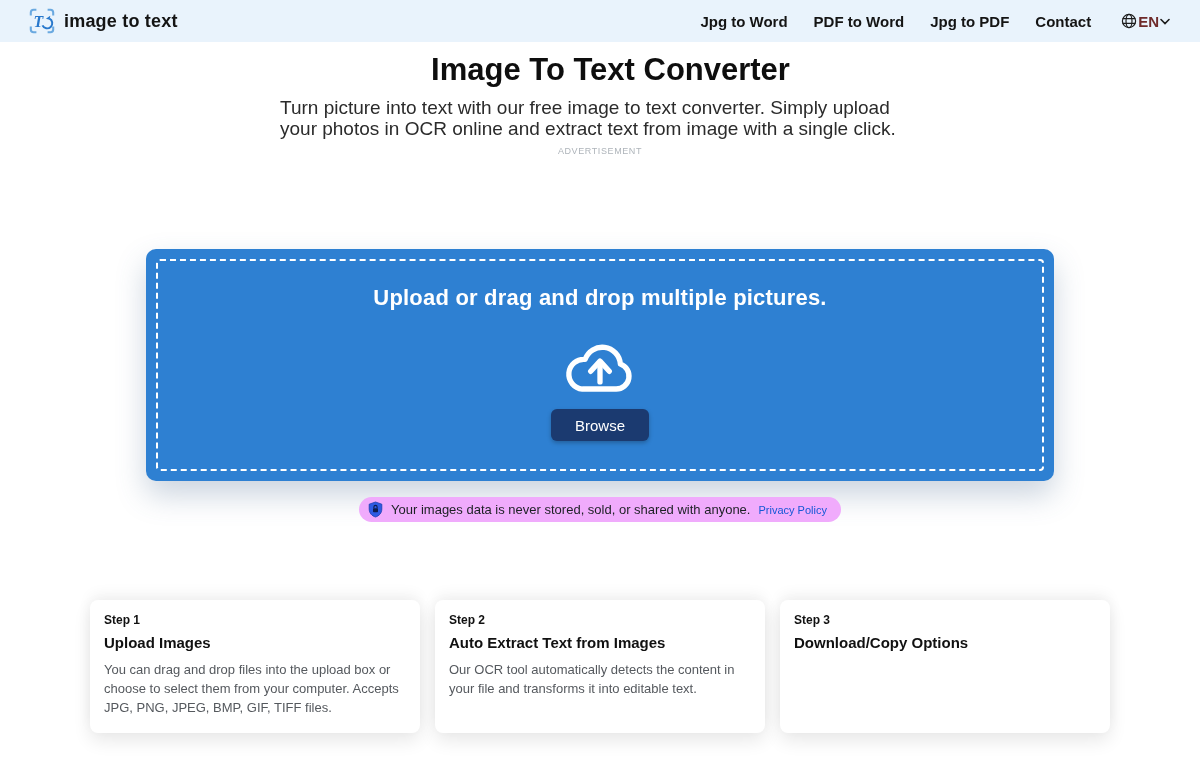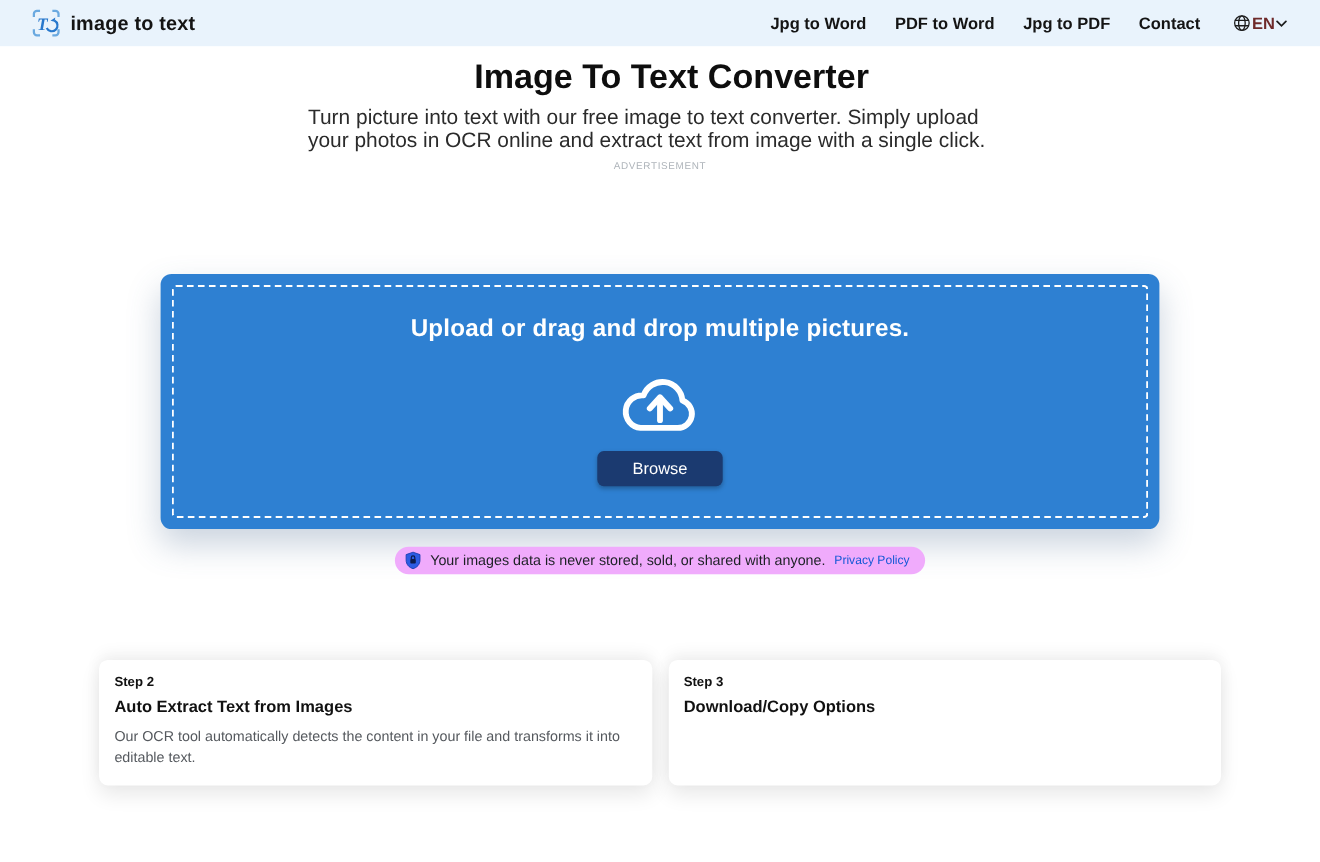--- a/index.html
+++ b/index.html
@@ -72,21 +72,21 @@
   }
   .upload-heading {
     font-size: 22px;
     font-weight: 700;
     color: #ffffff;
     letter-spacing: .2px;
   }
   .cloud-wrap { margin-top: 24px; }
   .browse-btn {
     margin-top: 8px;
-    width: 114px;
+    width: 98px;
     height: 32px;
     background: #1b3a70;
     color: #ffffff;
     font-family: "Liberation Sans", sans-serif;
     font-size: 15px;
     border: none;
     border-radius: 6px;
     cursor: pointer;
     box-shadow: 0 2px 4px rgba(0,0,0,.25);
   }
@@ -192,20 +192,25 @@
         <path d="M5.9 7.2 V6 a1.6 1.6 0 0 1 3.2 0 v1.2" stroke="#0d1b4d" stroke-width="1.1" fill="none"></path>
       </svg>
     </span>
     <span class="privacy-text">Your images data is never stored, sold, or shared with anyone.</span>
     <a class="privacy-link">Privacy Policy</a>
   </div>
 </div>
 
 <div class="steps">
   <div class="step-card">
+    <div class="step-label">Step 1</div>
+    <div class="step-title">Upload Images</div>
+    <div class="step-desc">You can drag and drop files into the upload box or choose to select them from your computer. Accepts JPG, PNG, JPEG, BMP, GIF, TIFF files.</div>
+  </div>
+  <div class="step-card">
     <div class="step-label">Step 2</div>
     <div class="step-title">Auto Extract Text from Images</div>
     <div class="step-desc">Our OCR tool automatically detects the content in your file and transforms it into editable text.</div>
   </div>
   <div class="step-card">
     <div class="step-label">Step 3</div>
     <div class="step-title">Download/Copy Options</div>
   </div>
 </div>
 

